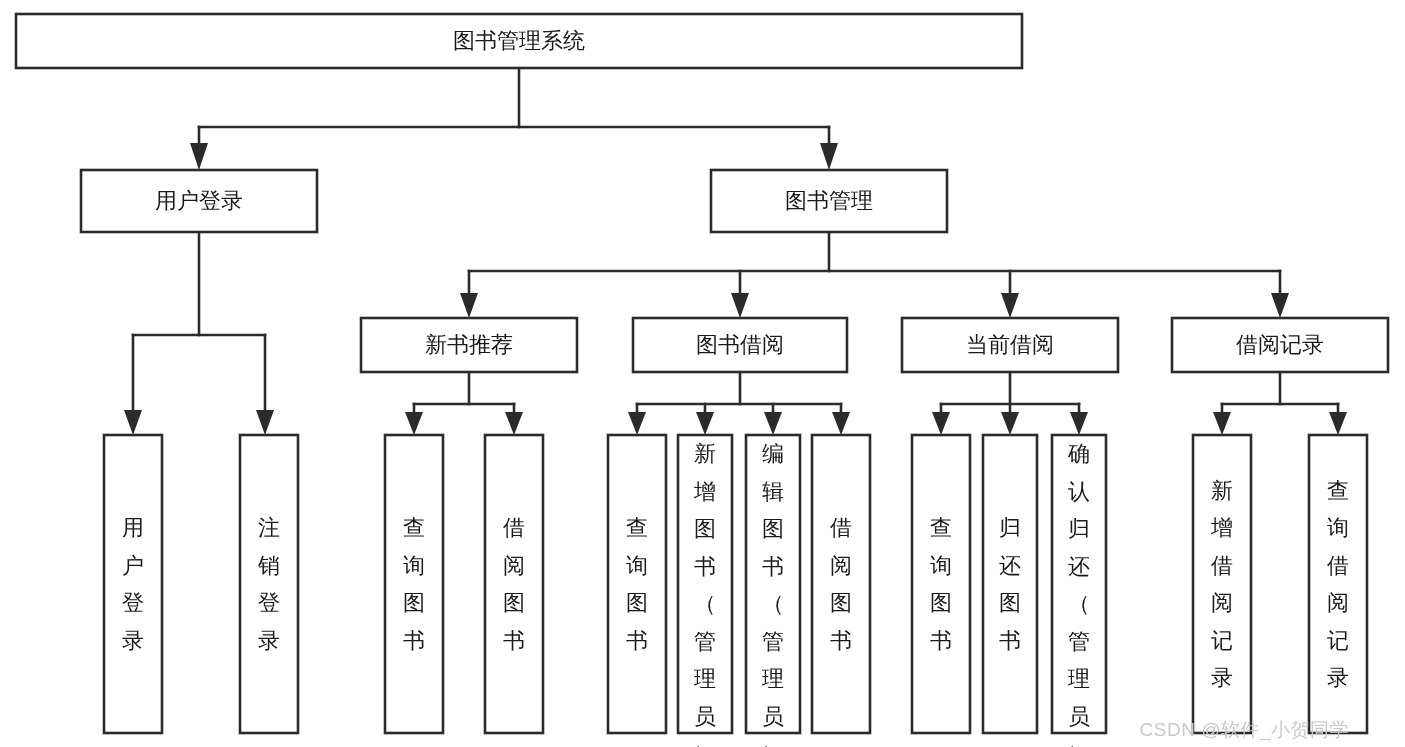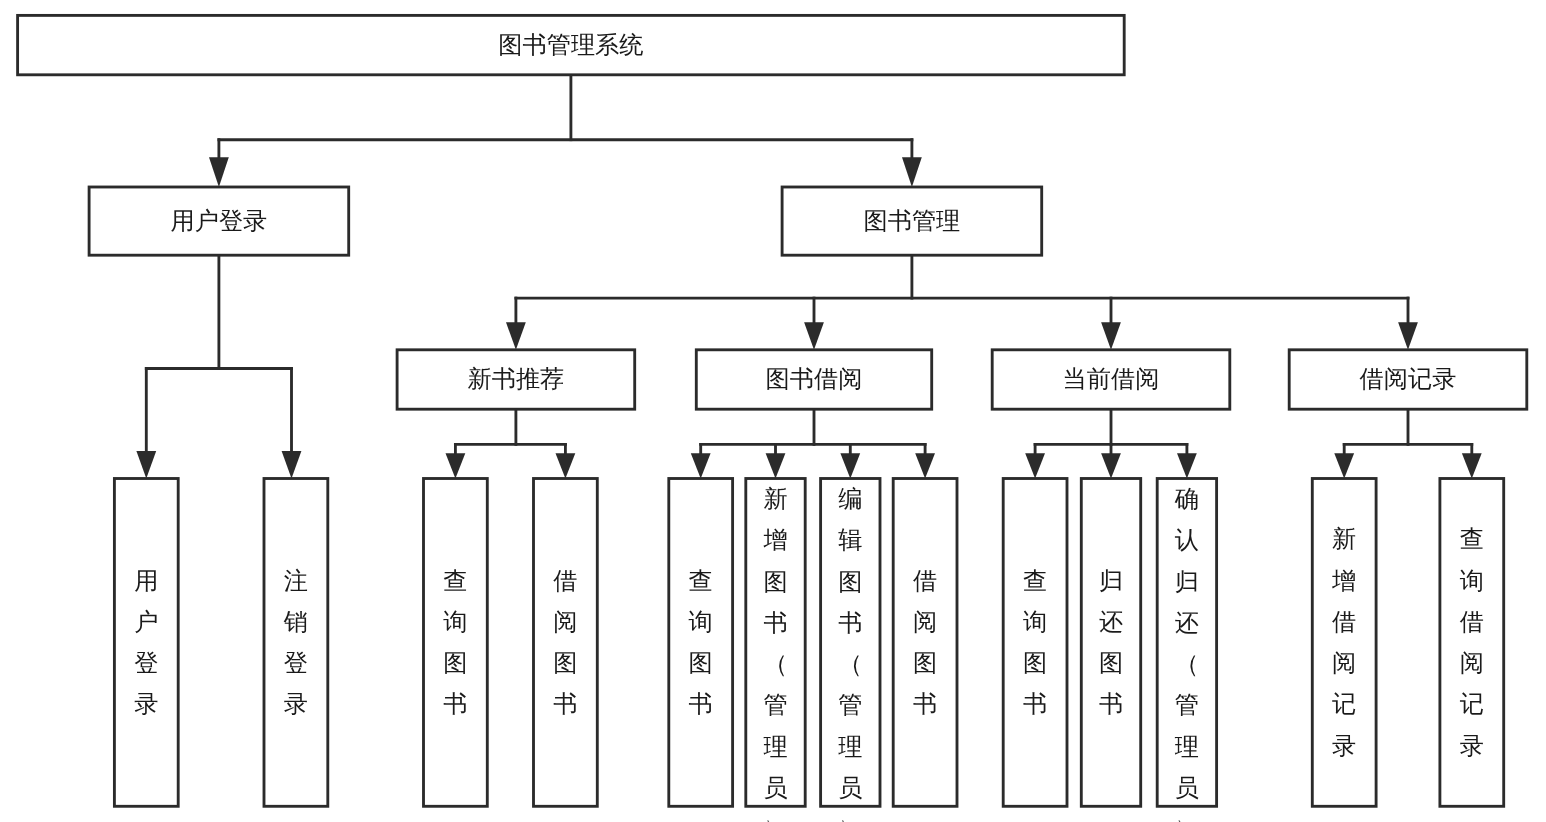--- a/index.html
+++ b/index.html
@@ -219,13 +219,14 @@
       <rect class="node-box" x="1193" y="435" width="58" height="298"></rect>
       <text class="node-label-v" x="1222" y="0"><tspan x="1222" y="497.5">新</tspan><tspan x="1222" y="535">增</tspan><tspan x="1222" y="572.5">借</tspan><tspan x="1222" y="610">阅</tspan><tspan x="1222" y="647.5">记</tspan><tspan x="1222" y="685">录</tspan></text>
     </g>
     <g>
       <rect class="node-box" x="1309" y="435" width="58" height="298"></rect>
       <text class="node-label-v" x="1338" y="0"><tspan x="1338" y="497.5">查</tspan><tspan x="1338" y="535">询</tspan><tspan x="1338" y="572.5">借</tspan><tspan x="1338" y="610">阅</tspan><tspan x="1338" y="647.5">记</tspan><tspan x="1338" y="685">录</tspan></text>
     </g>
 
   </svg>
 
+  <div class="watermark">CSDN @软件_小贺同学</div>
 </div>
 
 </body></html>

